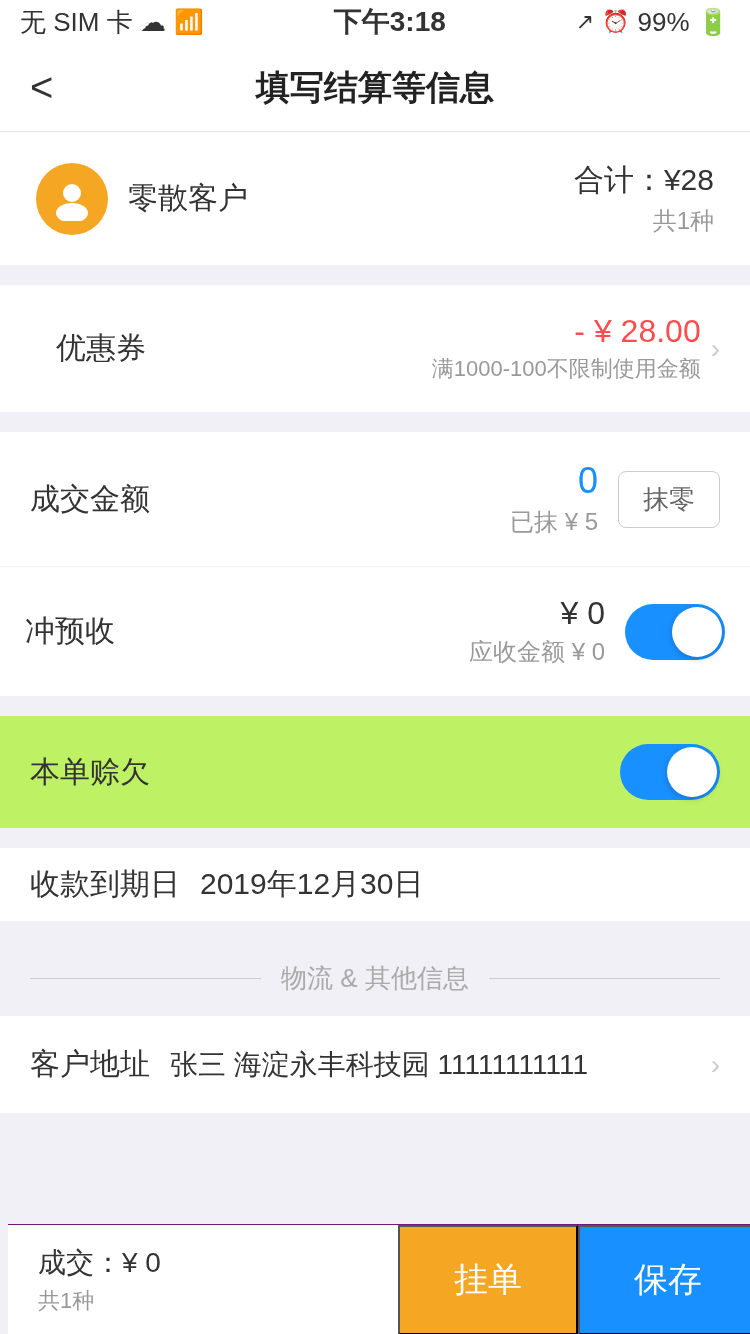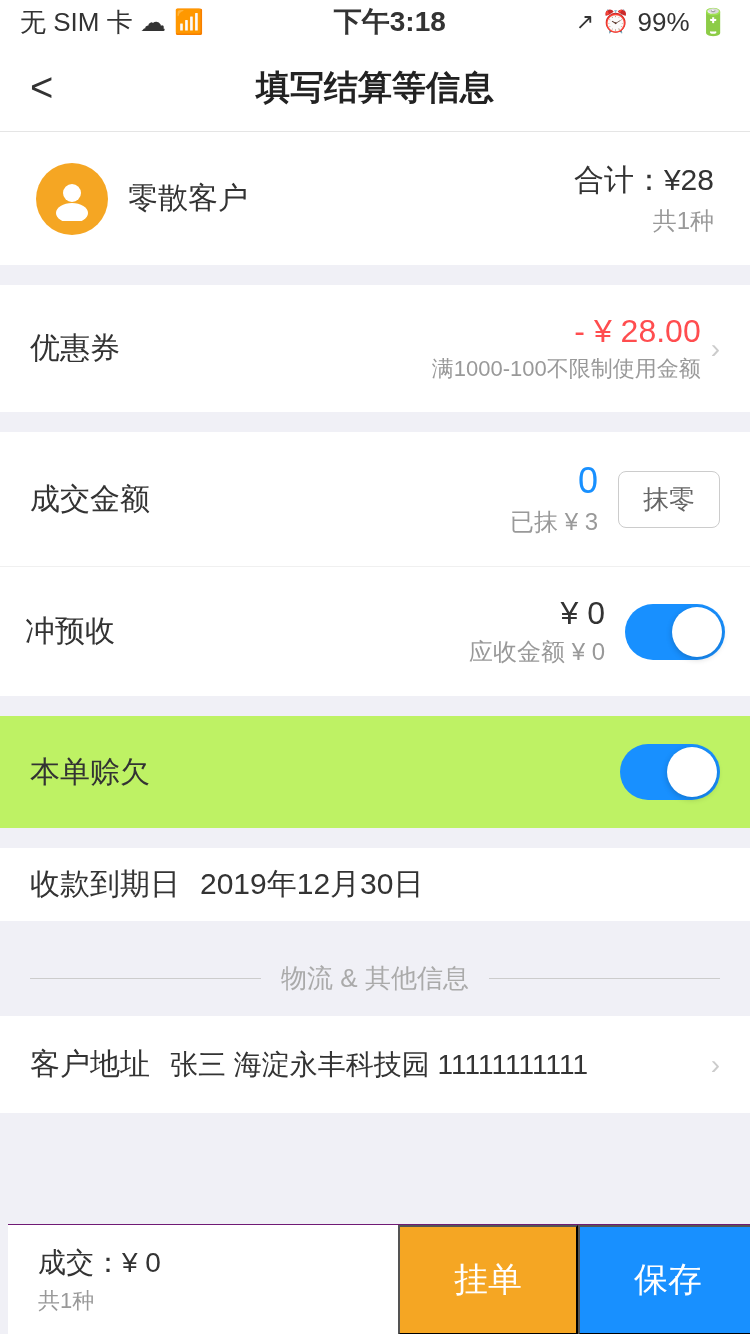--- a/index.html
+++ b/index.html
@@ -99,20 +99,21 @@
     .total-count {
       font-size: 24px;
       color: #999;
       margin-top: 4px;
     }
 
     
     .card-section {
       background: #fff;
       margin-bottom: 20px;
+      padding-left: 26px;
     }
 
     
     .row {
       padding: 28px 30px;
       display: flex;
       align-items: center;
       justify-content: space-between;
       border-bottom: 1px solid #f0f0f0;
     }
@@ -405,21 +406,21 @@
       </div>
     </div>
   </div>
 
   <div class="transaction-section">
     <div class="transaction-row">
       <div class="transaction-label">成交金额</div>
       <div class="transaction-right">
         <div class="amount-input-area">
           <div class="amount-value">0</div>
-          <div class="amount-already">已抹  ¥ 3</div>
+          <div class="amount-already">已抹  ¥ 5</div>
         </div>
         <button class="round-btn">抹零</button>
       </div>
     </div>
 
     <div class="prepay-row">
       <div class="prepay-label">冲预收</div>
       <div class="prepay-right">
         <div class="prepay-amount-area">
           <div class="prepay-amount">¥ 0</div>

